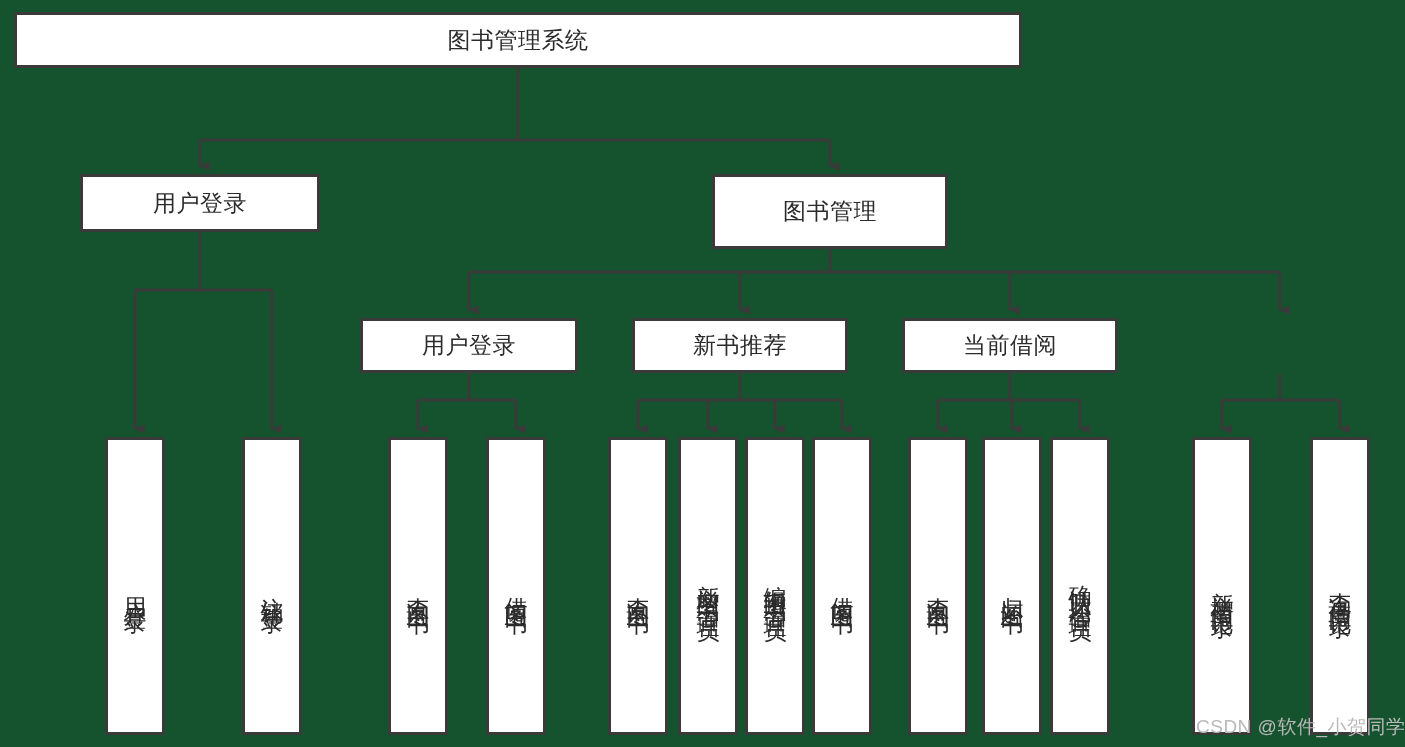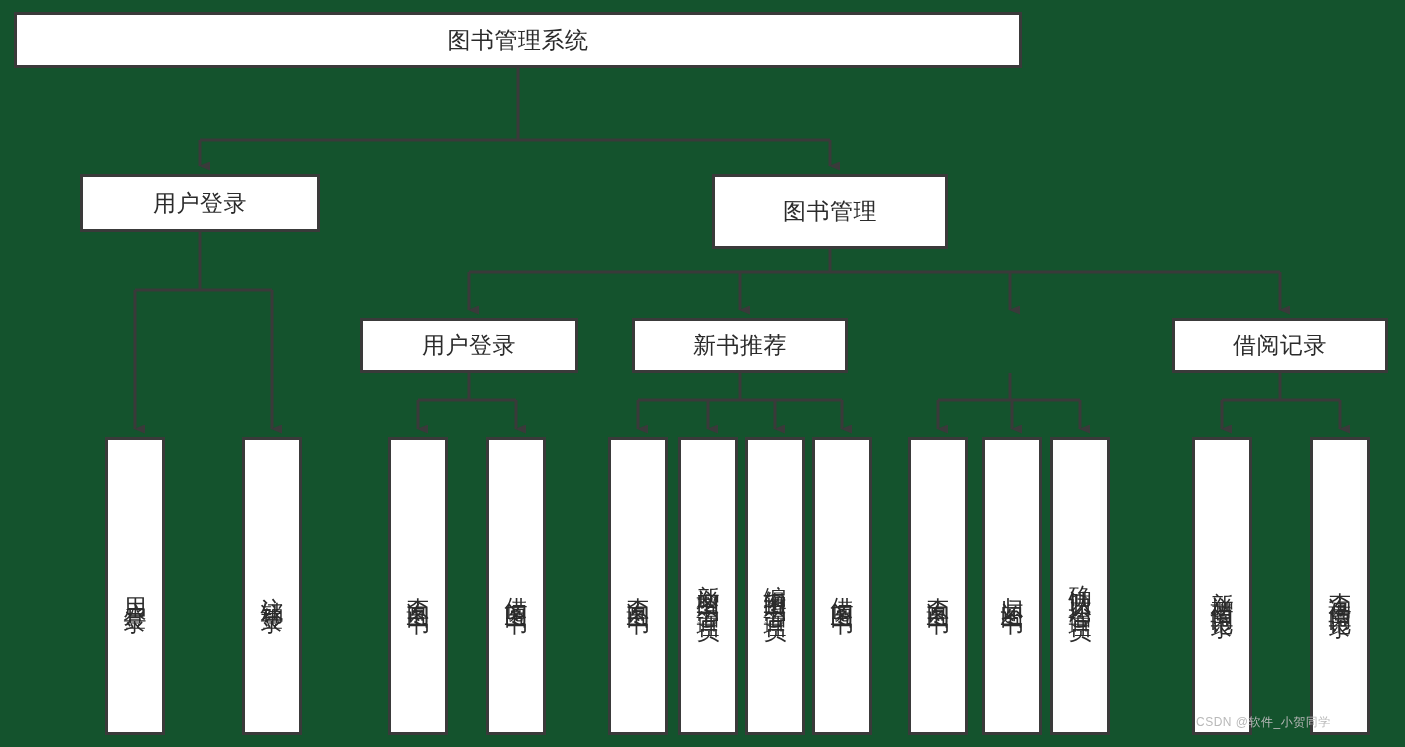--- a/index.html
+++ b/index.html
@@ -44,21 +44,21 @@
     font-size: 23px;
     writing-mode: vertical-rl;
     text-orientation: upright;
     letter-spacing: 5px;
     line-height: 1;
     text-align: center;
     padding-top: 6px;
   }
   .watermark {
     position: absolute;
-    font-size: 12px;
+    font-size: 19px;
     color: #b9b9b9;
     white-space: nowrap;
     letter-spacing: 0.5px;
   }
 </style>
 </head>
 <body>
 
 <div id="diagram-root">
 
@@ -125,24 +125,24 @@
   </div>
 
   <div class="node-box node-horizontal" style="left:360px; top:318px; width:218px; height:55px;">
     <span>用户登录</span>
   </div>
 
   <div class="node-box node-horizontal" style="left:632px; top:318px; width:216px; height:55px;">
     <span>新书推荐</span>
   </div>
 
+  <div class="node-box node-horizontal" style="left:902px; top:318px; width:216px; height:55px;">
+    <span>当前借阅</span>
+  </div>
 
-  <div class="node-box node-horizontal" style="left:1172px; top:318px; width:216px; height:55px;">
-    <span>借阅记录</span>
-  </div>
 
   <div class="node-box node-vertical" style="left:105px; top:437px; width:60px; height:298px;">
     <span>用户登录</span>
   </div>
 
   <div class="node-box node-vertical" style="left:242px; top:437px; width:60px; height:298px;">
     <span>注销登录</span>
   </div>
 
   <div class="node-box node-vertical" style="left:388px; top:437px; width:60px; height:298px;">

